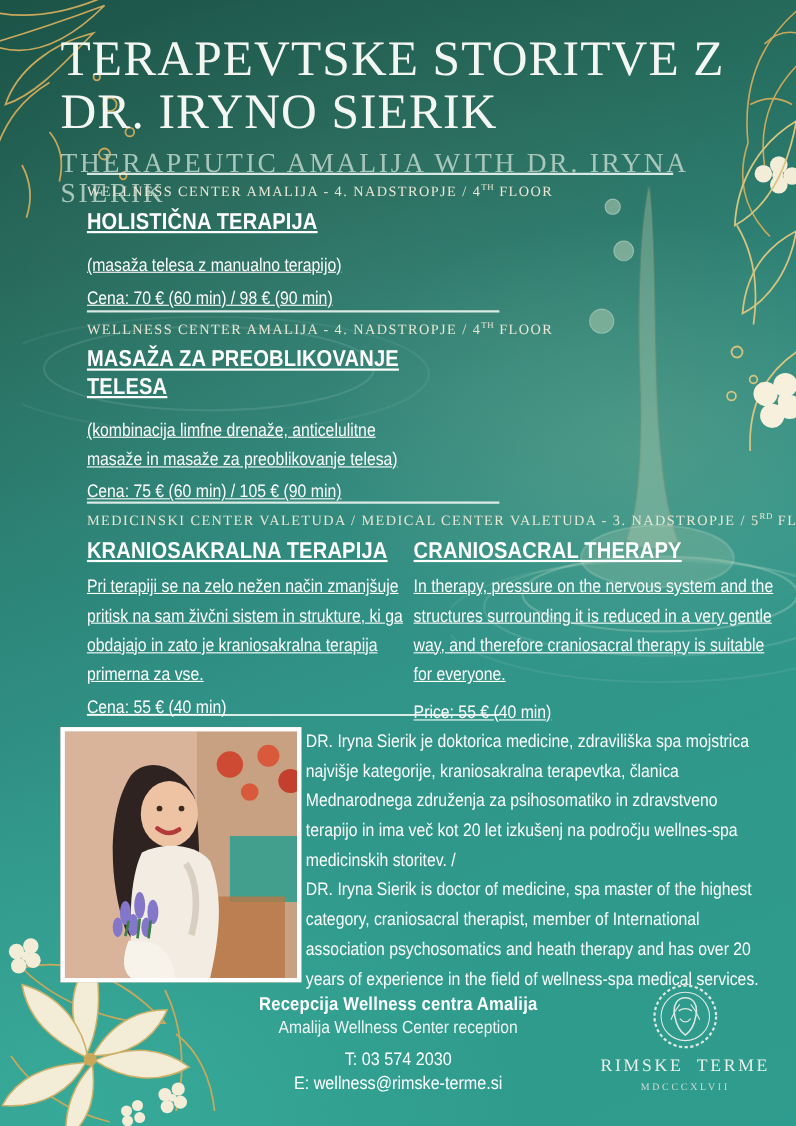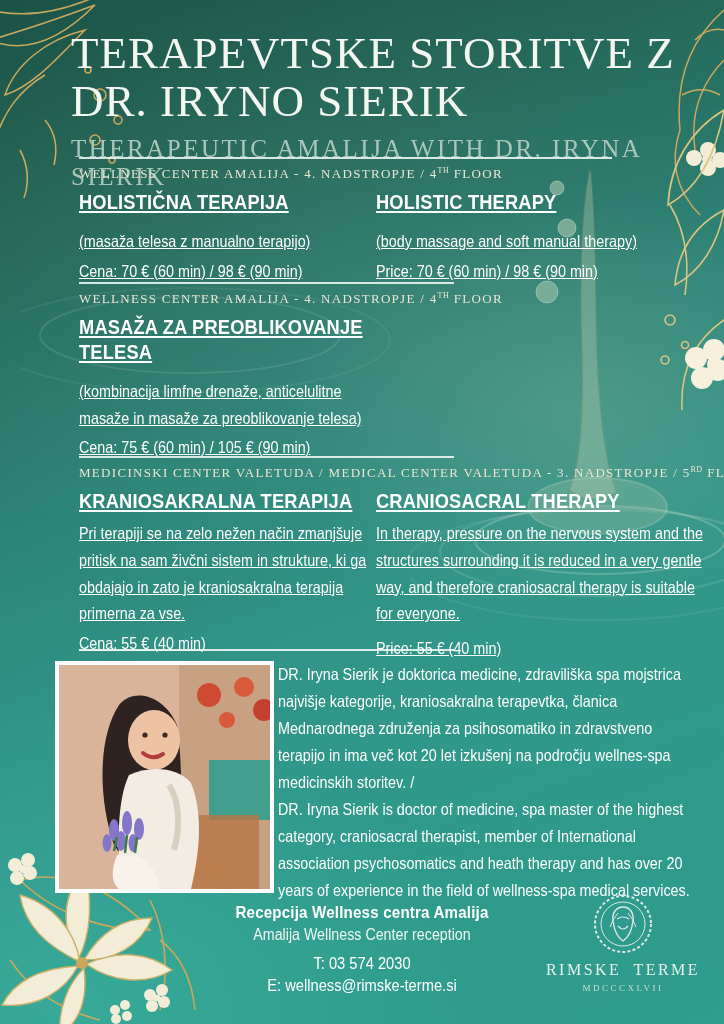--- a/index.html
+++ b/index.html
@@ -13,21 +13,21 @@
       radial-gradient(640px 420px at 48% 28%, rgba(255,255,255,0.05), transparent 75%),
       linear-gradient(160deg, #1c5347 0%, #25695a 20%, #2c8376 40%, #319489 58%, #2f9a8c 78%, #2e9c8e 100%);
   }
   svg { display:block; }
   .abs { position:absolute; }
 
   
   .cond { transform:scaleX(0.87); transform-origin:0 0; width:115%; }
   .cond-c { transform:scaleX(0.89); transform-origin:50% 0; }
 
-  .title-block { position:absolute; left:55px; top:30px; width:640px;margin-left:16px; }
+  .title-block { position:absolute; left:55px; top:30px; width:640px; }
   .title {
     font-family:"Liberation Serif", serif; font-weight:400;
     font-size:45px; line-height:1.06; letter-spacing:1px; color:#f4f6f1;
   }
   .subtitle {
     margin-top:10px; font-family:"Liberation Serif", serif;
     font-size:25px; letter-spacing:2.5px; color:#a9c6ba;
   }
 
   .section { position:absolute; left:55px; width:635px;margin-left:24px; }
@@ -180,25 +180,20 @@
   </div>
 
   <div class="section" style="top:157px;">
     <div class="rule rule-long"></div>
     <div class="loc"><span>WELLNESS CENTER AMALIJA - 4. NADSTROPJE / 4</span><sup>TH</sup><span> FLOOR</span></div>
     <div class="cols">
       <div class="col-l">
         <div class="svc-title cond">HOLISTIČNA TERAPIJA</div>
         <div class="svc-desc cond">(masaža telesa z manualno terapijo)</div>
         <div class="svc-price cond">Cena: 70 € (60 min) / 98 € (90 min)</div>
-      </div>
-      <div class="col-r">
-        <div class="svc-title cond">HOLISTIC THERAPY</div>
-        <div class="svc-desc cond">(body massage and soft manual therapy)</div>
-        <div class="svc-price cond">Price: 70 € (60 min) / 98 € (90 min)</div>
       </div>
     </div>
   </div>
 
   <div class="section" style="top:282px;">
     <div class="rule rule-short"></div>
     <div class="loc"><span>WELLNESS CENTER AMALIJA - 4. NADSTROPJE / 4</span><sup>TH</sup><span> FLOOR</span></div>
     <div class="cols">
       <div class="col-l">
         <div class="svc-title cond">MASAŽA ZA PREOBLIKOVANJE TELESA</div>

